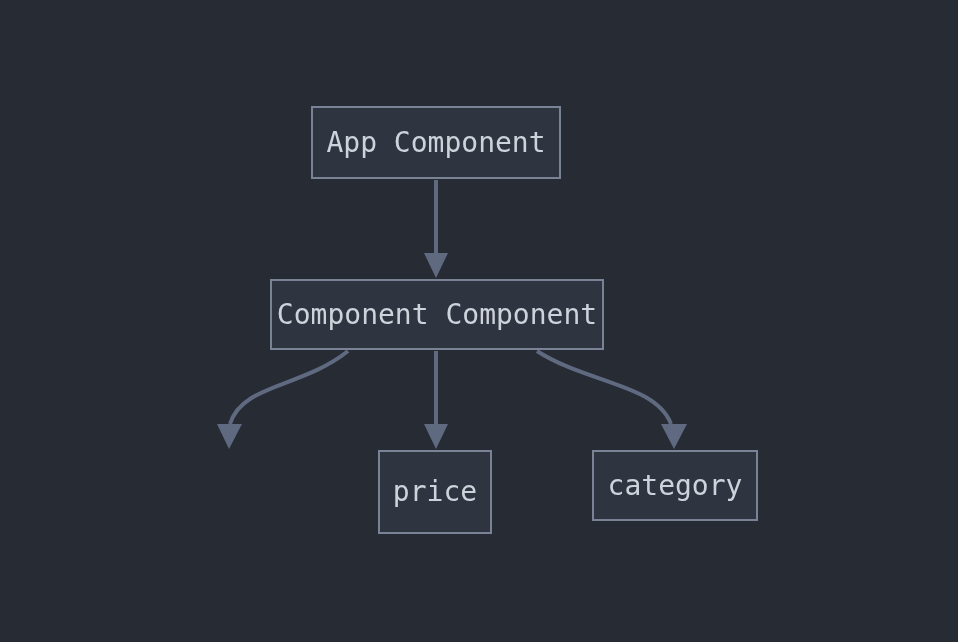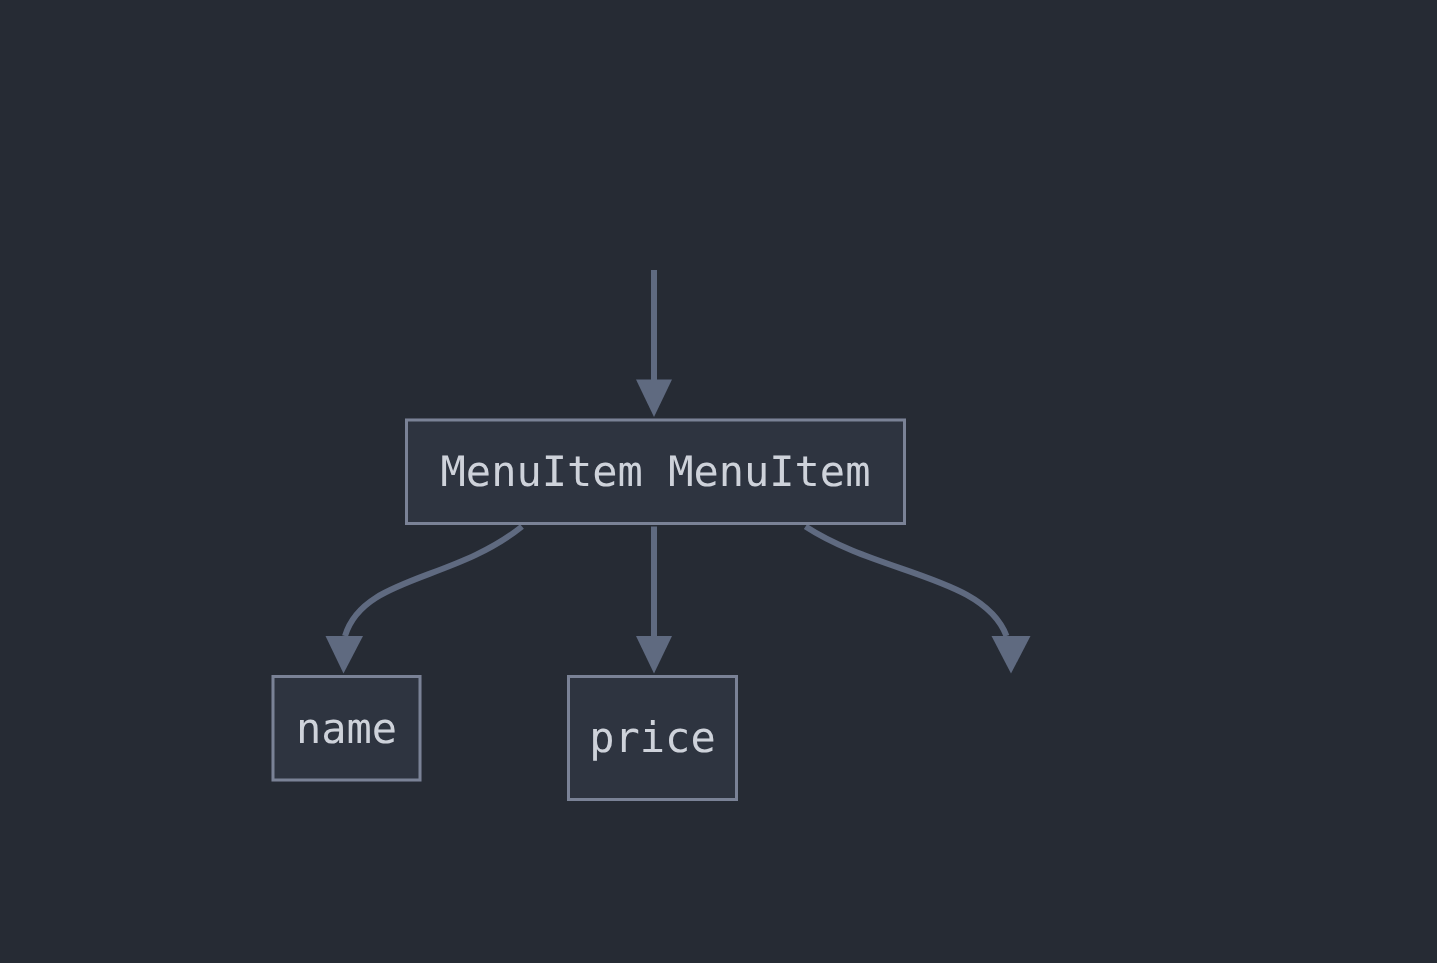--- a/index.html
+++ b/index.html
@@ -57,21 +57,22 @@
       <path d="M436,351 L436,426" stroke="#5f6a80" stroke-width="4" fill="none"></path>
       <polygon points="424,424 448,424 436,449" fill="#5f6a80"></polygon>
     </g>
 
     <g>
       <path d="M537,351 C586,383 656,384 671,424" stroke="#5f6a80" stroke-width="4" fill="none"></path>
       <polygon points="661,424 687,424 674,449" fill="#5f6a80"></polygon>
     </g>
   </svg>
 
+  <div class="node" style="left:311px; top:106px; width:250px; height:73px;">App Component</div>
 
-  <div class="node" style="left:270px; top:279px; width:334px; height:71px;">MenuItem MenuItem</div>
+  <div class="node" style="left:270px; top:279px; width:334px; height:71px;">Component Component</div>
 
-  <div class="node" style="left:181px; top:450px; width:100px; height:71px;">name</div>
 
   <div class="node" style="left:378px; top:450px; width:114px; height:84px;">price</div>
 
+  <div class="node" style="left:592px; top:450px; width:166px; height:71px;">category</div>
 
 </div>
 
 </body></html>

